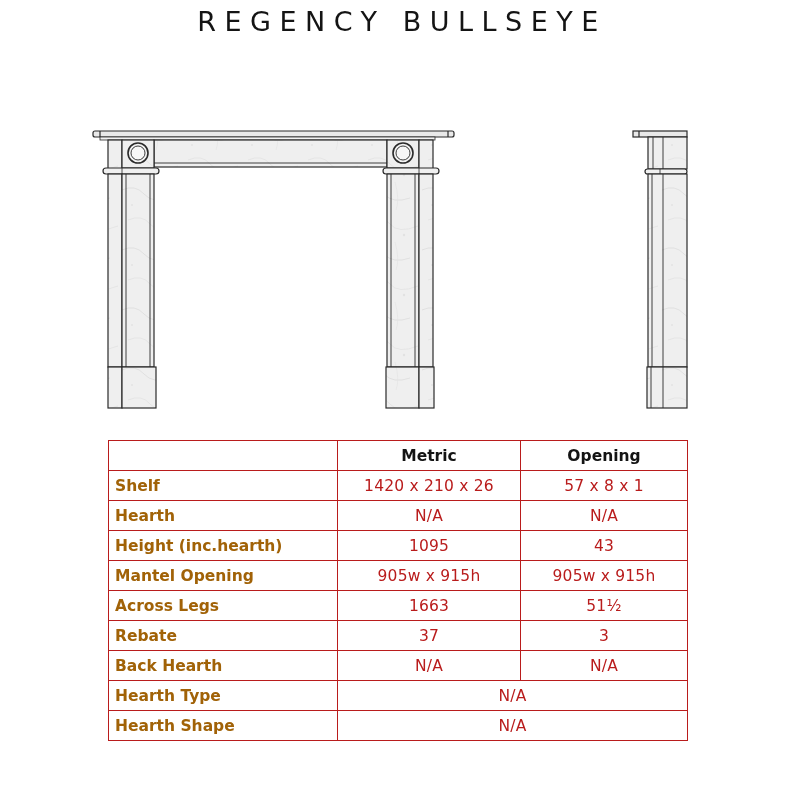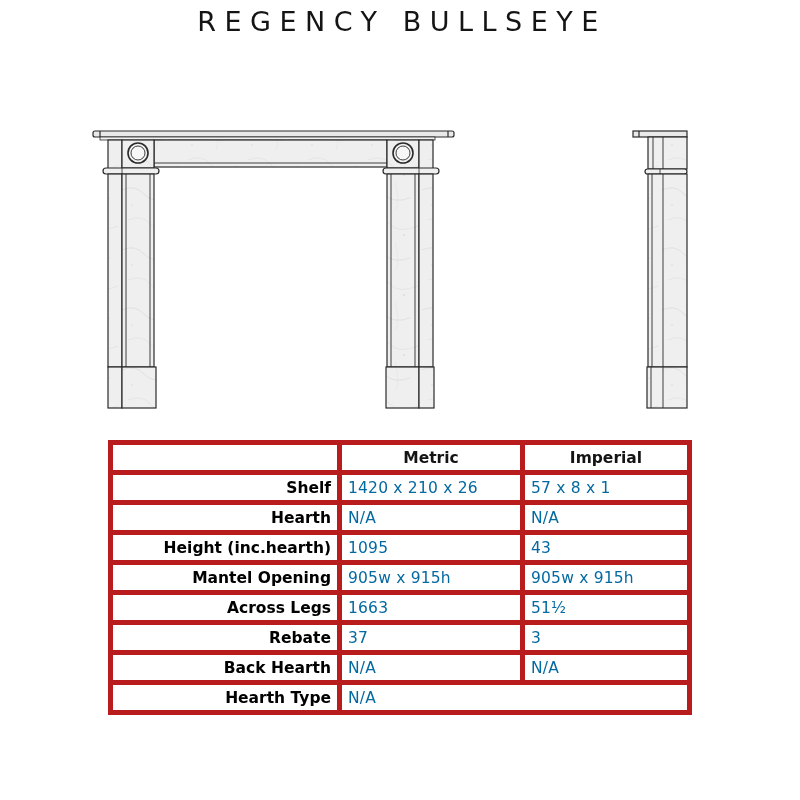--- a/index.html
+++ b/index.html
@@ -14,26 +14,26 @@
   }
 
   .drawing { position: absolute; left: 0; top: 0; width: 800px; height: 430px; }
 
   .spec-table {
     position: absolute; left: 108px; top: 440px; width: 579px;
     border-collapse: collapse; table-layout: fixed;
     font-family: "DejaVu Sans", "Liberation Sans", sans-serif;
   }
   .spec-table td, .spec-table th {
-    border: 5px solid #b91c1c; height: 30px; padding: 0 6px;
+    border: 1px solid #b91c1c; height: 30px; padding: 0 6px;
     font-size: 15.5px; vertical-align: middle;
   }
   .spec-table th { font-weight: 700; text-align: center; color: #141414; }
-  .spec-table td.label { font-weight: 700; text-align: right; color: #000000; margin-left: 7px; }
-  .spec-table td.val { text-align: left; font-weight: 400; color: #0369a1; letter-spacing: 0.2px; }
+  .spec-table td.label { font-weight: 700; text-align: left; color: #a16207; margin-left: 7px; }
+  .spec-table td.val { text-align: center; font-weight: 400; color: #b91c1c; letter-spacing: 0.2px; }
   col.c1 { width: 229px; }
   col.c2 { width: 183px; }
   col.c3 { width: 167px; }
 </style>
 </head>
 <body>
 
 <div class="title">REGENCY BULLSEYE</div>
 
 <svg class="drawing" viewBox="0 0 800 430" xmlns="http://www.w3.org/2000/svg">
@@ -115,21 +115,21 @@
 <table class="spec-table">
   <colgroup>
       <col class="c1">
       <col class="c2">
       <col class="c3">
     </colgroup>
   <thead>
     <tr>
       <th></th>
       <th>Metric</th>
-      <th>Imperial</th>
+      <th>Opening</th>
     </tr>
   </thead>
   <tbody>
     <tr>
       <td class="label">Shelf</td>
       <td class="val">1420 x 210 x 26</td>
       <td class="val">57 x 8 x 1</td>
     </tr>
     <tr>
       <td class="label">Hearth</td>
@@ -158,14 +158,18 @@
     </tr>
     <tr>
       <td class="label">Back Hearth</td>
       <td class="val">N/A</td>
       <td class="val">N/A</td>
     </tr>
     <tr>
       <td class="label">Hearth Type</td>
       <td class="val" colspan="2">N/A</td>
     </tr>
+    <tr>
+      <td class="label">Hearth Shape</td>
+      <td class="val" colspan="2">N/A</td>
+    </tr>
   </tbody>
 </table>
 
 </body></html>

